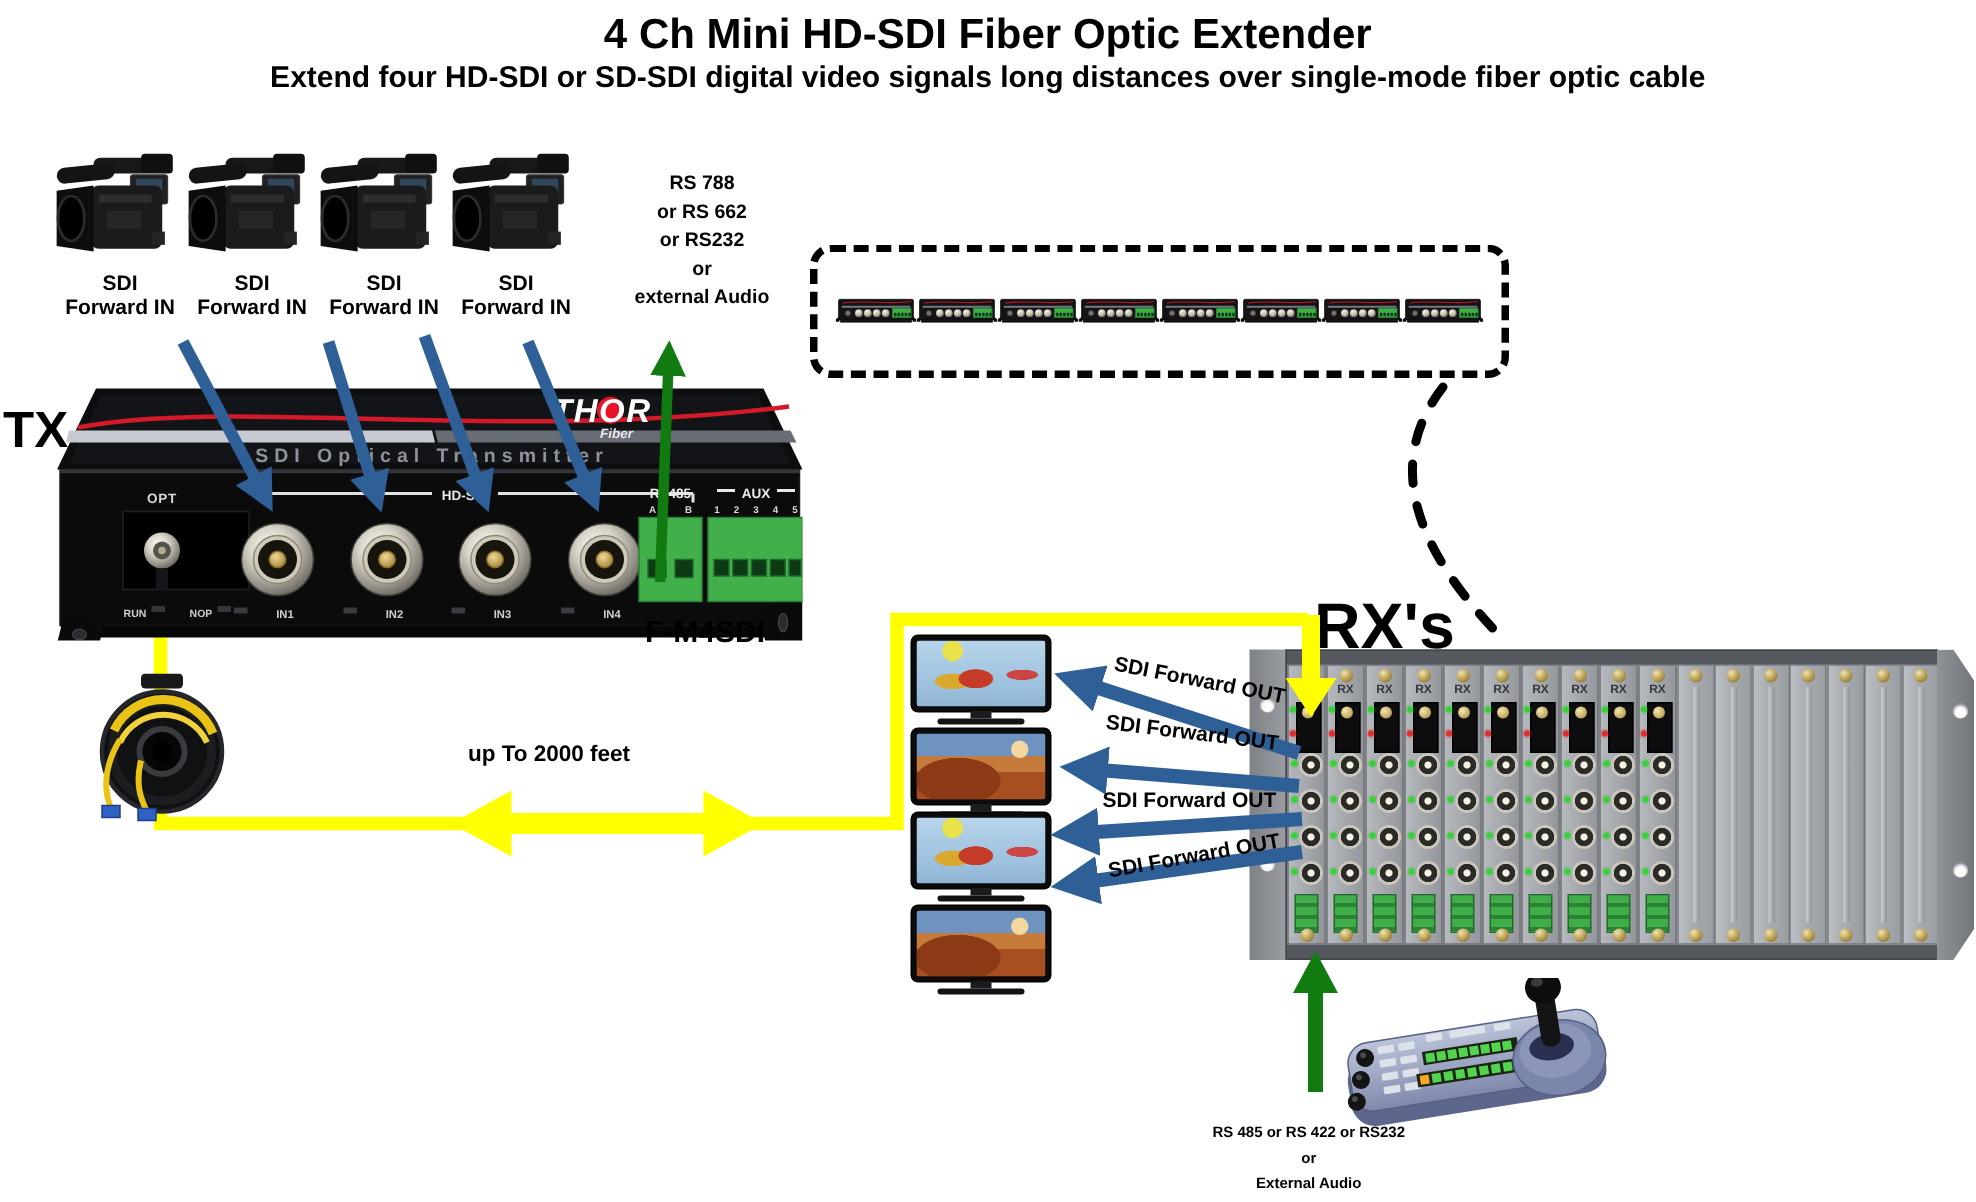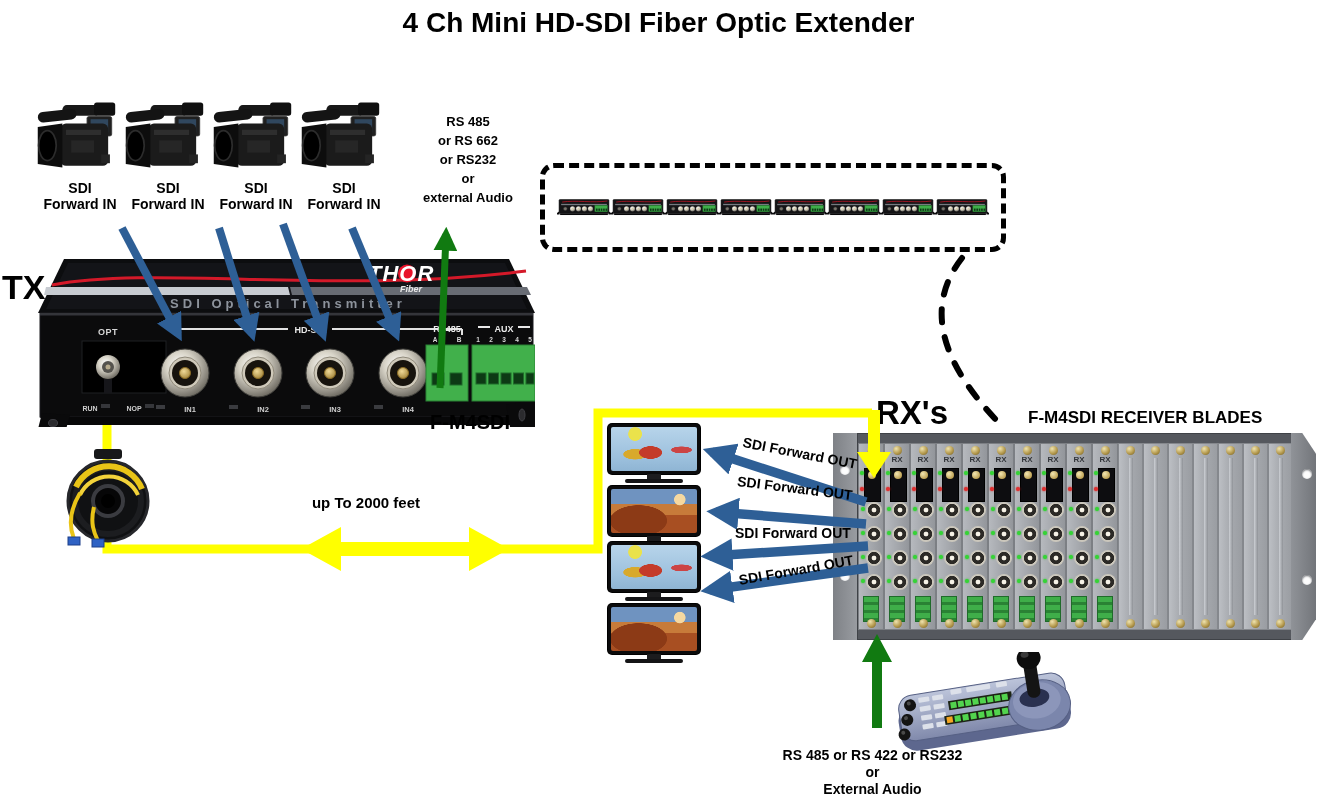--- a/index.html
+++ b/index.html
@@ -7,26 +7,26 @@
           font-family:"Liberation Sans",sans-serif;font-weight:700;color:#000;}
   svg text{font-family:"Liberation Sans",sans-serif;font-weight:700;}
   .lay-under{position:absolute;left:0;top:0;z-index:1;pointer-events:none;}
   .lay-over{position:absolute;left:0;top:0;z-index:40;pointer-events:none;}
   .abs{position:absolute;}
   
   .t-title{top:7px;left:0;right:0;text-align:center;font-size:28px;z-index:20;}
   .t-sub{top:41px;left:0;right:0;text-align:center;font-size:20px;z-index:20;}
   .t-tx{left:2px;top:268px;font-size:34px;z-index:20;}
   .t-model{left:400px;top:411px;width:140px;text-align:center;font-size:20px;z-index:20;}
-  .t-rxs{left:876px;top:394px;font-size:33px;z-index:20;}
+  .t-rxs{left:876px;top:394px;font-size:43px;z-index:20;}
   .t-blades{left:1028px;top:408px;font-size:17px;z-index:20;white-space:nowrap;}
   .t-aux-top{left:416px;top:112px;width:104px;text-align:center;font-size:13px;line-height:19px;z-index:20;}
   .t-aux-top span,.t-aux-bot span,.t-fiber span{display:block;}
   .t-fiber{left:148px;top:493px;width:436px;text-align:center;font-size:15px;line-height:20px;z-index:20;}
-  .t-aux-bot{left:770px;top:747px;width:205px;text-align:center;font-size:14px;line-height:17px;z-index:20;}
+  .t-aux-bot{left:770px;top:747px;width:205px;text-align:center;font-size:10px;line-height:17px;z-index:20;}
   .sfo{position:absolute;font-size:14px;white-space:nowrap;z-index:45;}
   .sfo1{left:742px;top:445px;transform:rotate(11deg);}
   .sfo2{left:737px;top:480px;transform:rotate(7deg);}
   .sfo3{left:735px;top:525px;}
   .sfo4{left:738px;top:562px;transform:rotate(-10deg);}
   
   .cams{left:36px;top:100px;width:374px;display:flex;z-index:10;}
   .cam{width:88px;text-align:center;}
   .cam svg{width:88px;height:78px;display:block;}
   .camlab{font-size:14px;line-height:16px;margin-top:2px;}
@@ -155,27 +155,27 @@
     </defs>
   </svg>
 
   <svg class="lay-under" width="1317" height="801">
     <path d="M107 390 V549 H598 V413 H872" fill="none" stroke="#ffff00" stroke-width="9"></path>
     <path d="M341 542 H469 V527 L509 549 L469 571 V556 H341 V571 L301 549 L341 527 Z" fill="#ffff00"></path>
     <path d="M962 258 Q 906 330 1004 428" fill="none" stroke="#000" stroke-width="6" stroke-dasharray="13 15" stroke-linecap="round"></path>
   </svg>
 
   <div class="abs t-title">4 Ch Mini HD-SDI Fiber Optic Extender</div>
+  <div class="abs t-sub">Extend four HD-SDI or SD-SDI digital video signals long distances over single-mode fiber optic cable</div>
   <div class="abs t-tx">TX</div>
   <div class="abs t-model">F-M4SDI</div>
   <div class="abs t-rxs">RX's</div>
-  <div class="abs t-blades">F-M4SDI RECEIVER BLADES</div>
 
   <div class="abs t-aux-top">
-    <span>RS 485</span>
+    <span>RS 788</span>
     <span>or RS 662</span>
     <span>or RS232</span>
     <span>or</span>
     <span>external Audio</span>
   </div>
 
   <div class="abs t-fiber">
     <span>up To 2000 feet</span>
   </div>
 

